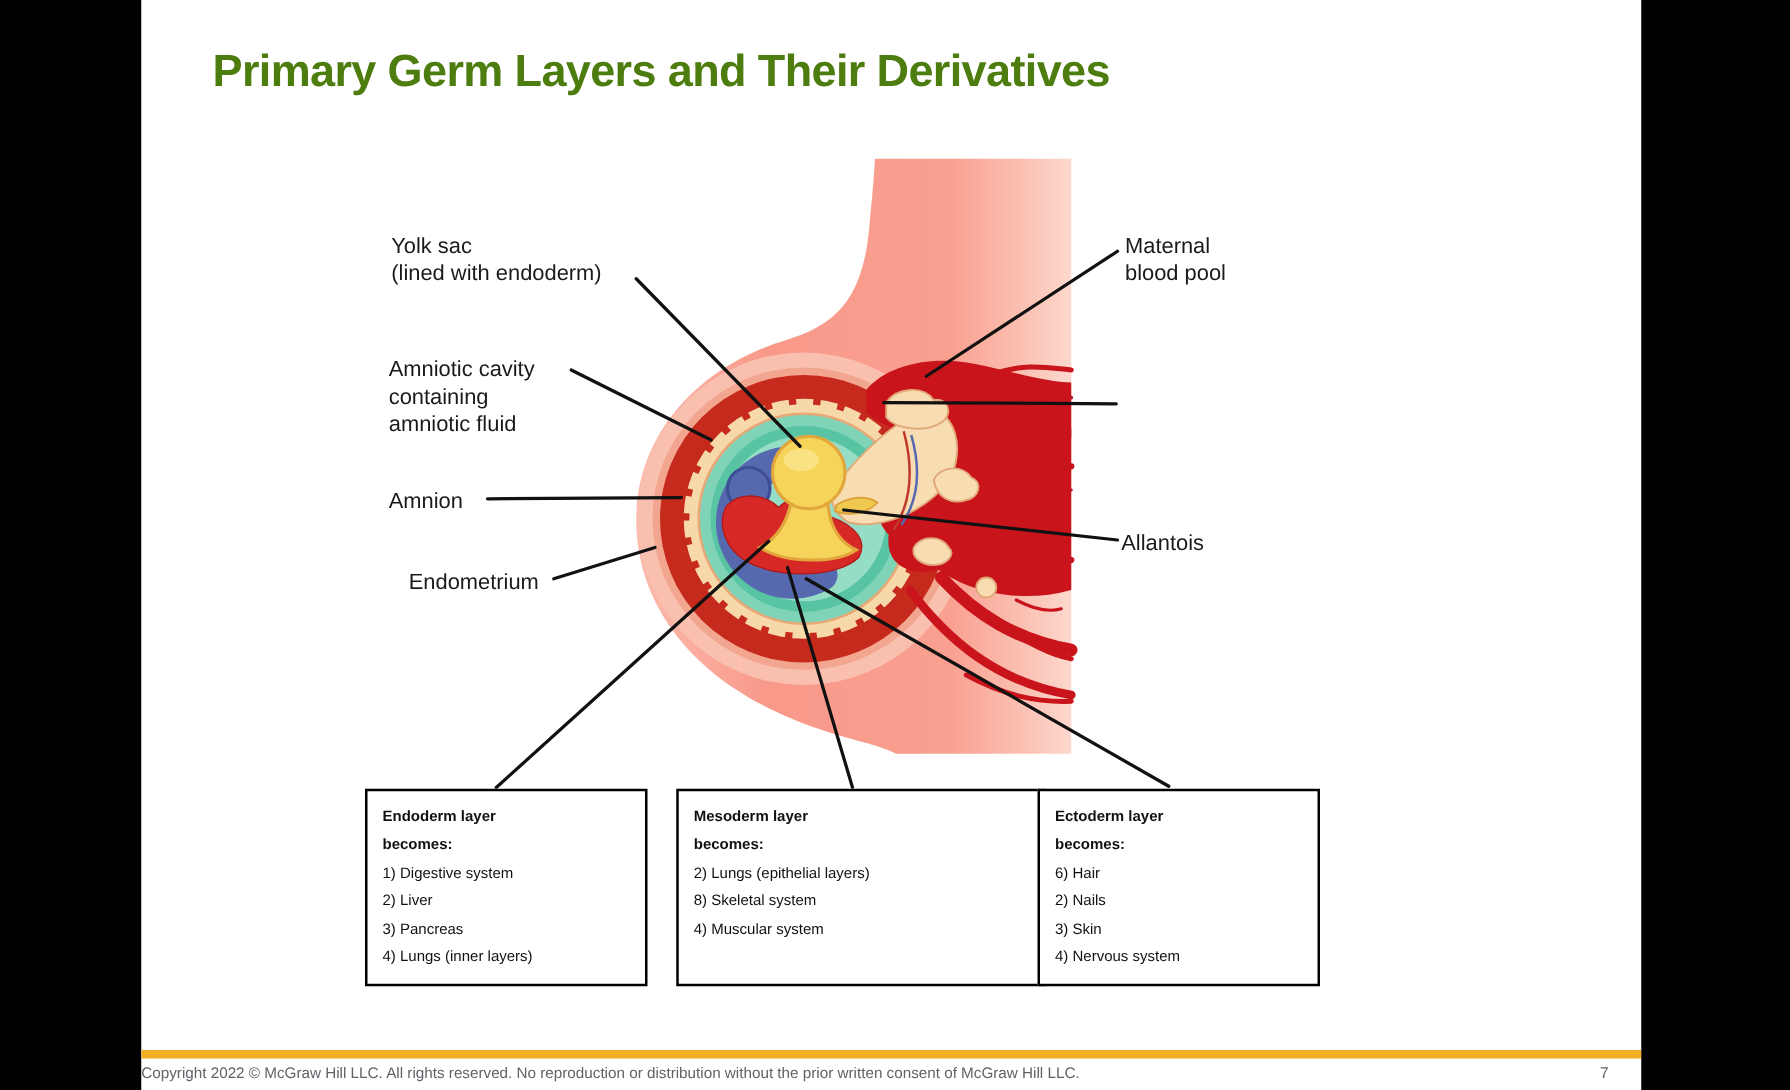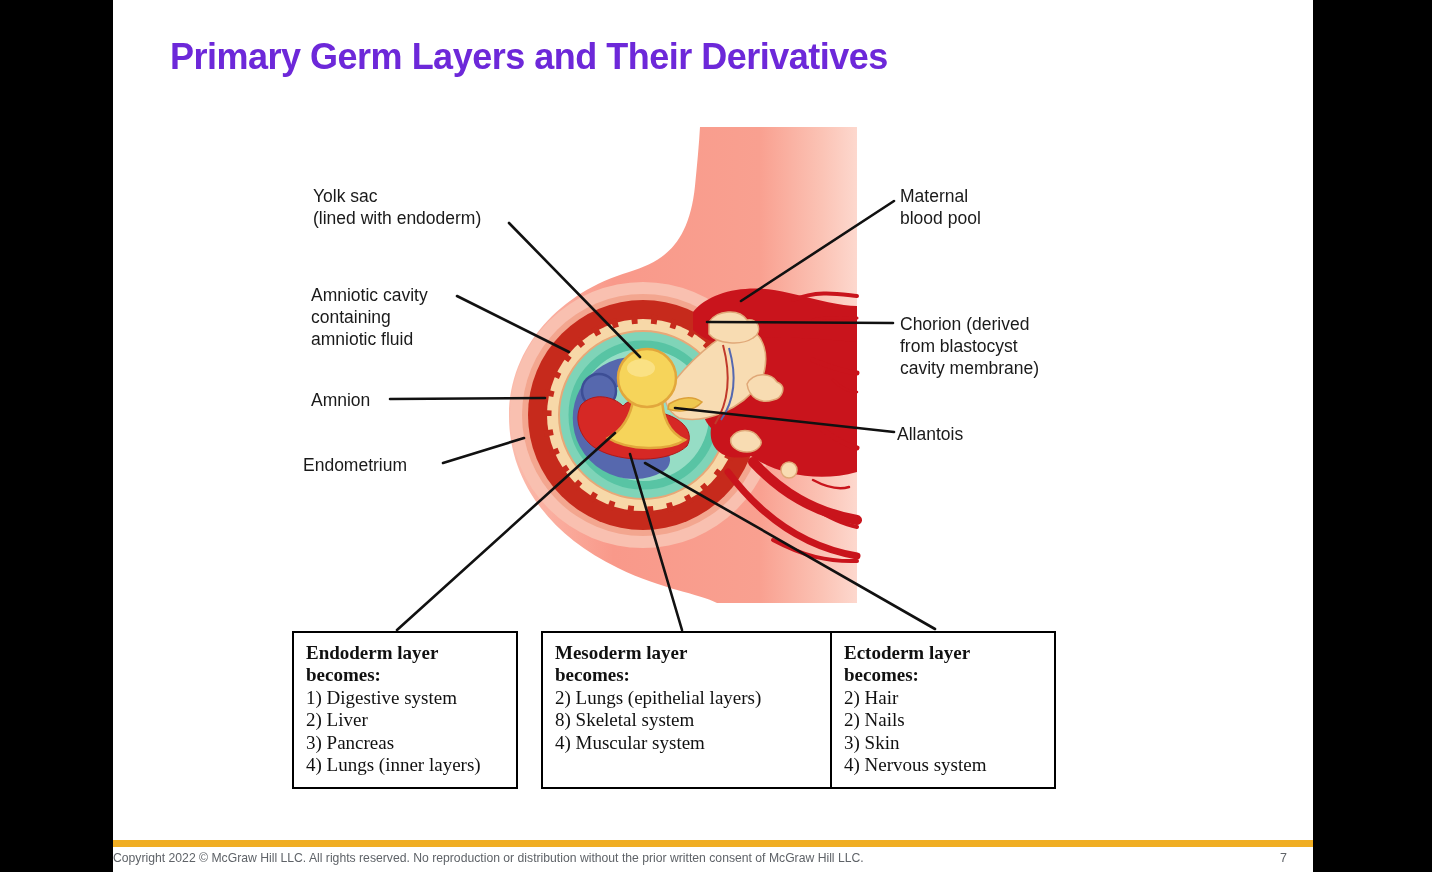--- a/index.html
+++ b/index.html
@@ -1,24 +1,24 @@
 <!DOCTYPE html>
 <html><head>
 <meta charset="utf-8">
 <style>
   html,body{margin:0;padding:0;background:#000;}
   .stage{position:relative;width:1432px;height:872px;background:#000;overflow:hidden;
          font-family:"Liberation Sans",sans-serif;}
   .slide{position:absolute;left:113px;top:0;width:1200px;height:872px;background:#ffffff;}
-  .title{position:absolute;left:57px;top:36px;font-size:36px;font-weight:bold;color:#6d28d9;
+  .title{position:absolute;left:57px;top:36px;font-size:36px;font-weight:bold;color:#4d7c0f;
          letter-spacing:-0.5px;white-space:nowrap;}
   .art{position:absolute;left:0;top:0;width:1200px;height:872px;}
   .lbl{position:absolute;font-size:17.5px;line-height:22px;color:#1a1a1a;white-space:pre-line;}
   .dbox{position:absolute;top:631px;height:158px;border:2px solid #000;background:#fff;
-        box-sizing:border-box;padding:9px 12px;font-size:19px;line-height:22.4px;color:#111;font-family:Liberation Serif, serif;}
+        box-sizing:border-box;padding:9px 12px;font-size:12px;line-height:22.4px;color:#111;}
   .dbox .hd{font-weight:bold;white-space:pre-line;}
   .footer-bar{position:absolute;left:0;top:840px;width:1200px;height:7px;}
   .copyright{position:absolute;left:0;top:851px;width:1200px;text-align:left;
              font-size:12.2px;color:#5f6368;}
   .pagenum{position:absolute;right:26px;top:851px;font-size:12.5px;color:#5f6368;}
 </style>
 </head>
 <body>
 
 <div class="stage">
@@ -94,47 +94,44 @@
         <line x1="532" y1="463" x2="822" y2="629"></line>
       </g>
     </svg>
 
     <div class="lbl" style="left:198px;top:284px">Amniotic cavity
 containing
 amniotic fluid</div>
     <div class="lbl" style="left:200px;top:185px">Yolk sac
 (lined with endoderm)</div>
     <div class="lbl" style="left:198px;top:389px">Amnion</div>
-    <div class="lbl" style="left:190px;top:454px">Endometrium</div>
+    <div class="lbl" style="left:214px;top:454px">Endometrium</div>
     <div class="lbl" style="left:787px;top:185px">Maternal
 blood pool</div>
-    <div class="lbl" style="left:787px;top:313px">Chorion (derived
-from blastocyst
-cavity membrane)</div>
     <div class="lbl" style="left:784px;top:423px">Allantois</div>
 
     <div class="dbox" style="left:179px;width:226px">
       <div class="hd">Endoderm layer
 becomes:</div>
       <div>1) Digestive system</div>
       <div>2) Liver</div>
       <div>3) Pancreas</div>
       <div>4) Lungs (inner layers)</div>
     </div>
     <div class="dbox" style="left:428px;width:296px">
       <div class="hd">Mesoderm layer
 becomes:</div>
       <div>2) Lungs (epithelial layers)</div>
       <div>8) Skeletal system</div>
       <div>4) Muscular system</div>
     </div>
     <div class="dbox" style="left:717px;width:226px">
       <div class="hd">Ectoderm layer
 becomes:</div>
-      <div>2) Hair</div>
+      <div>6) Hair</div>
       <div>2) Nails</div>
       <div>3) Skin</div>
       <div>4) Nervous system</div>
     </div>
 
     <svg class="footer-bar" viewBox="0 0 1200 7" preserveAspectRatio="none">
       <rect x="0" y="0" width="1200" height="7" fill="#F0AE24"></rect>
     </svg>
     <div class="copyright">Copyright 2022 © McGraw Hill LLC. All rights reserved. No reproduction or distribution without the prior written consent of McGraw Hill LLC.</div>
     <div class="pagenum">7</div>

